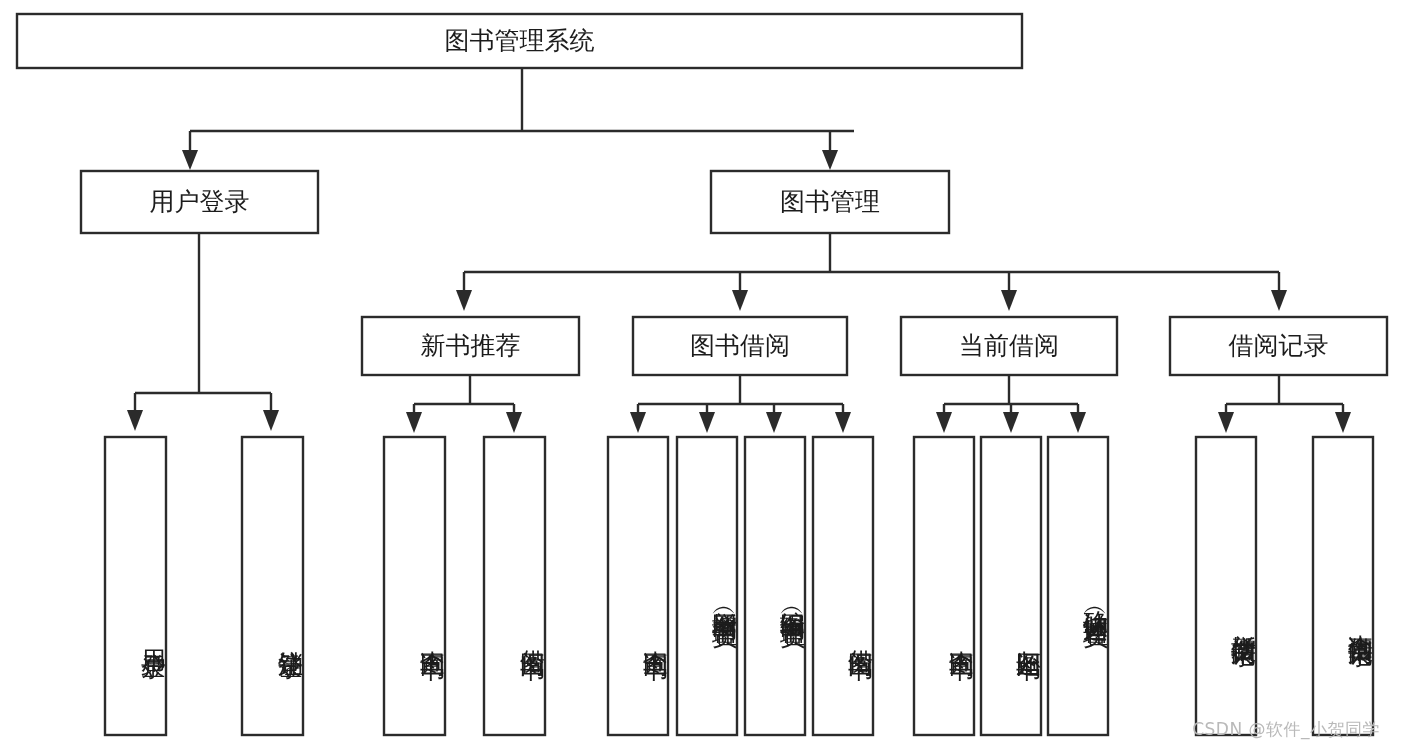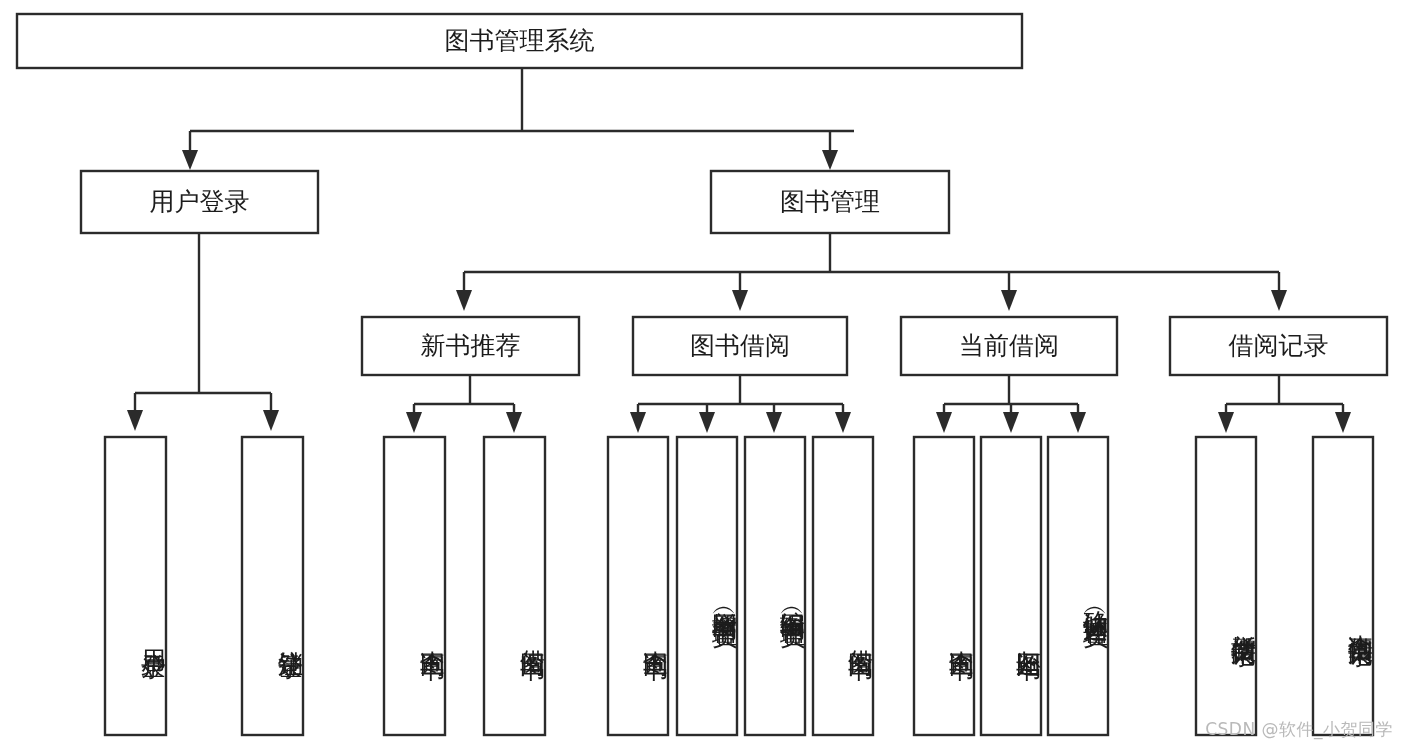--- a/index.html
+++ b/index.html
@@ -44,21 +44,21 @@
     stroke: none;
   }
   .node-label-h {
     font-family: "DejaVu Sans", "Liberation Sans", sans-serif;
     fill: #1c1c1c;
     text-anchor: middle;
     dominant-baseline: middle;
   }
   .watermark {
     position: absolute;
-    right: 12px;
+    right: 25px;
     bottom: 6px;
     font-family: "DejaVu Sans", "Liberation Sans", sans-serif;
     font-size: 17px;
     color: #b9b9b9;
     letter-spacing: 0.5px;
     white-space: nowrap;
     pointer-events: none;
     user-select: none;
   }
   

